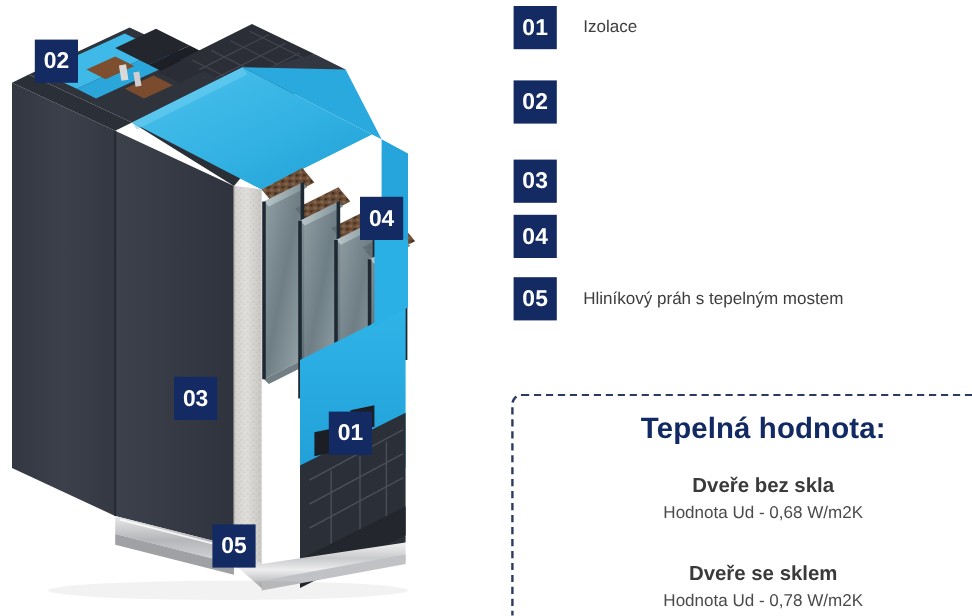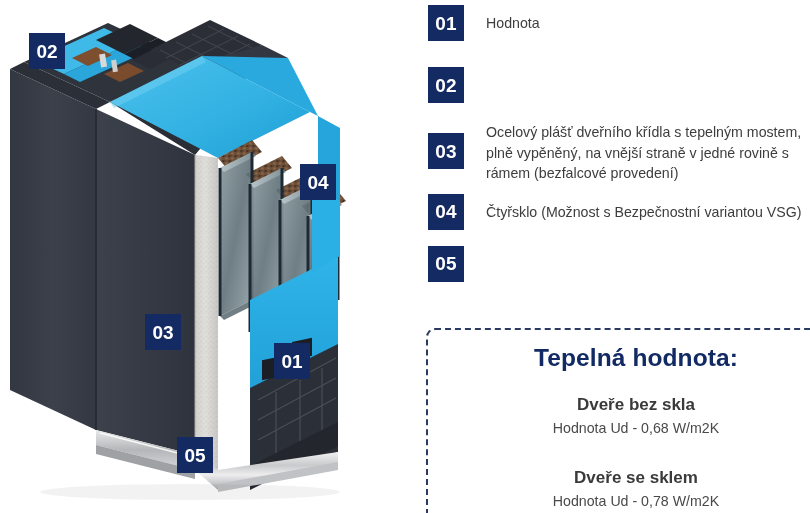--- a/index.html
+++ b/index.html
@@ -327,39 +327,38 @@
     <div class="img-badge" style="left:274px; top:343px;">01</div>
     <div class="img-badge" style="left:177px; top:437px;">05</div>
   </div>
 
   <div id="right-panel">
 
     <div id="legend">
 
       <div class="legend-item" data-rows="1">
         <div class="legend-badge">01</div>
-        <div class="legend-text">Hodnota</div>
+        <div class="legend-text">Izolace</div>
       </div>
 
       <div class="legend-item" data-rows="2">
         <div class="legend-badge">02</div>
       </div>
 
       <div class="legend-item" data-rows="3">
         <div class="legend-badge">03</div>
-        <div class="legend-text">Ocelový plášť dveřního křídla s tepelným mostem, plně vypěněný, na vnější straně v jedné rovině s rámem (bezfalcové provedení)</div>
       </div>
 
       <div class="legend-item" data-rows="1">
         <div class="legend-badge">04</div>
-        <div class="legend-text">Čtyřsklo (Možnost s Bezpečnostní variantou VSG)</div>
       </div>
 
       <div class="legend-item" data-rows="1">
         <div class="legend-badge">05</div>
+        <div class="legend-text">Hliníkový práh s tepelným mostem</div>
       </div>
 
     </div>
 
     <div id="thermal-box">
       <div id="thermal-title">Tepelná hodnota:</div>
 
       <div class="thermal-entry">
         <div class="thermal-name">Dveře bez skla</div>
         <div class="thermal-value">Hodnota Ud - 0,68 W/m2K</div>

